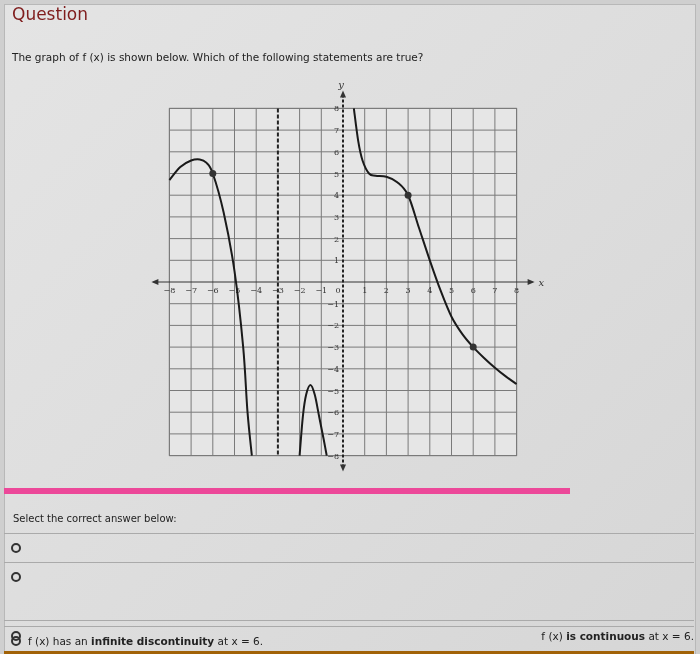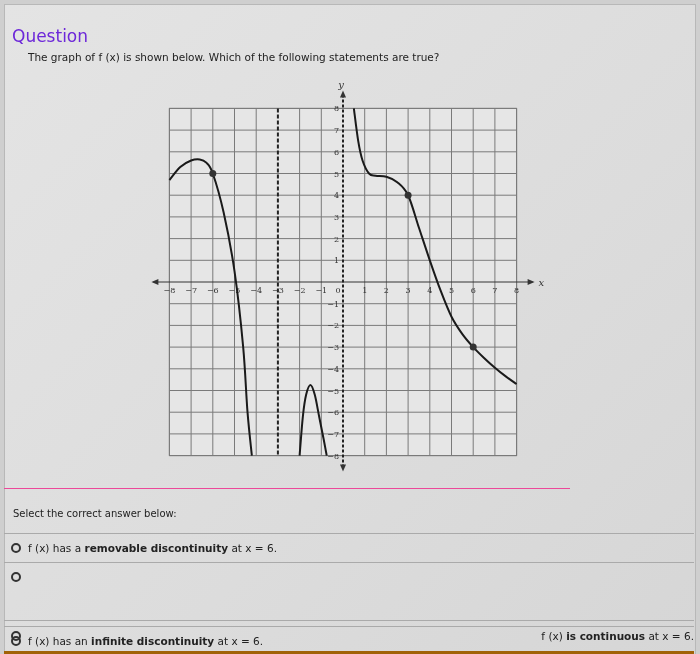--- a/index.html
+++ b/index.html
@@ -8,32 +8,32 @@
     background: #cfcfcf;
     font-family: "DejaVu Sans", sans-serif;
     color: #222;
   }
   .card {
     position: absolute; left: 4px; top: 4px; width: 690px; height: 650px;
     background: linear-gradient(135deg, #e4e4e4 0%, #dcdcdc 60%, #d6d6d6 100%);
     border: 1px solid #b8b8b8;
   }
   .q-title {
-    position: absolute; left: 12px; top: 26px;
-    font-size: 17px; color: #6d28d9;
+    position: absolute; left: 12px; top: 4px;
+    font-size: 17px; color: #7f1d1d;
   }
   .q-text {
-    position: absolute; left: 28px; top: 51px;
+    position: absolute; left: 12px; top: 51px;
     font-size: 10.5px; color: #222;
   }
   .graph-wrap { position: absolute; left: 0; top: 0; width: 700px; height: 490px; }
   .graph-wrap svg { position: absolute; left: 0; top: 0; }
   .select-section {
     position: absolute; left: 4px; top: 488px; width: 566px; height: 44px;
-    border-top: 1px solid #ec4899;
+    border-top: 6px solid #ec4899;
     text-align: center;
   }
   .select-label {
     position: absolute; left: 9px; top: 19px; font-size: 10px; color: #222;
   }
   .option {
     position: absolute; left: 4px; width: 690px; height: 28px;
     border-top: 1px solid #aaaaaa;
     display: flex; align-items: center;
     cursor: pointer;
@@ -137,21 +137,20 @@
       <circle cx="473.2" cy="347.1" r="3.5" fill="#333"></circle>
     </svg>
 </div>
 
 <div class="select-section">
   <div class="select-label">Select the correct answer below:</div>
 </div>
 
 <div class="option" style="top:533px">
   <span class="radio"></span>
-  <span class="opt-text"><span>f (x) has a </span><b>removable discontinuity</b><span> at x = 6.</span></span>
 </div>
 <div class="option" style="top:562px">
   <span class="radio"></span>
 </div>
 <div class="option" style="top:626px">
   <span class="radio"></span>
   <span class="opt-text"><span>f (x) has an </span><b>infinite discontinuity</b><span> at x = 6.</span></span>
 </div>
 <div class="option" style="top:620px; height:30px; border-bottom:6px solid #a16207;justify-content:space-between;">
   <span class="radio"></span>

